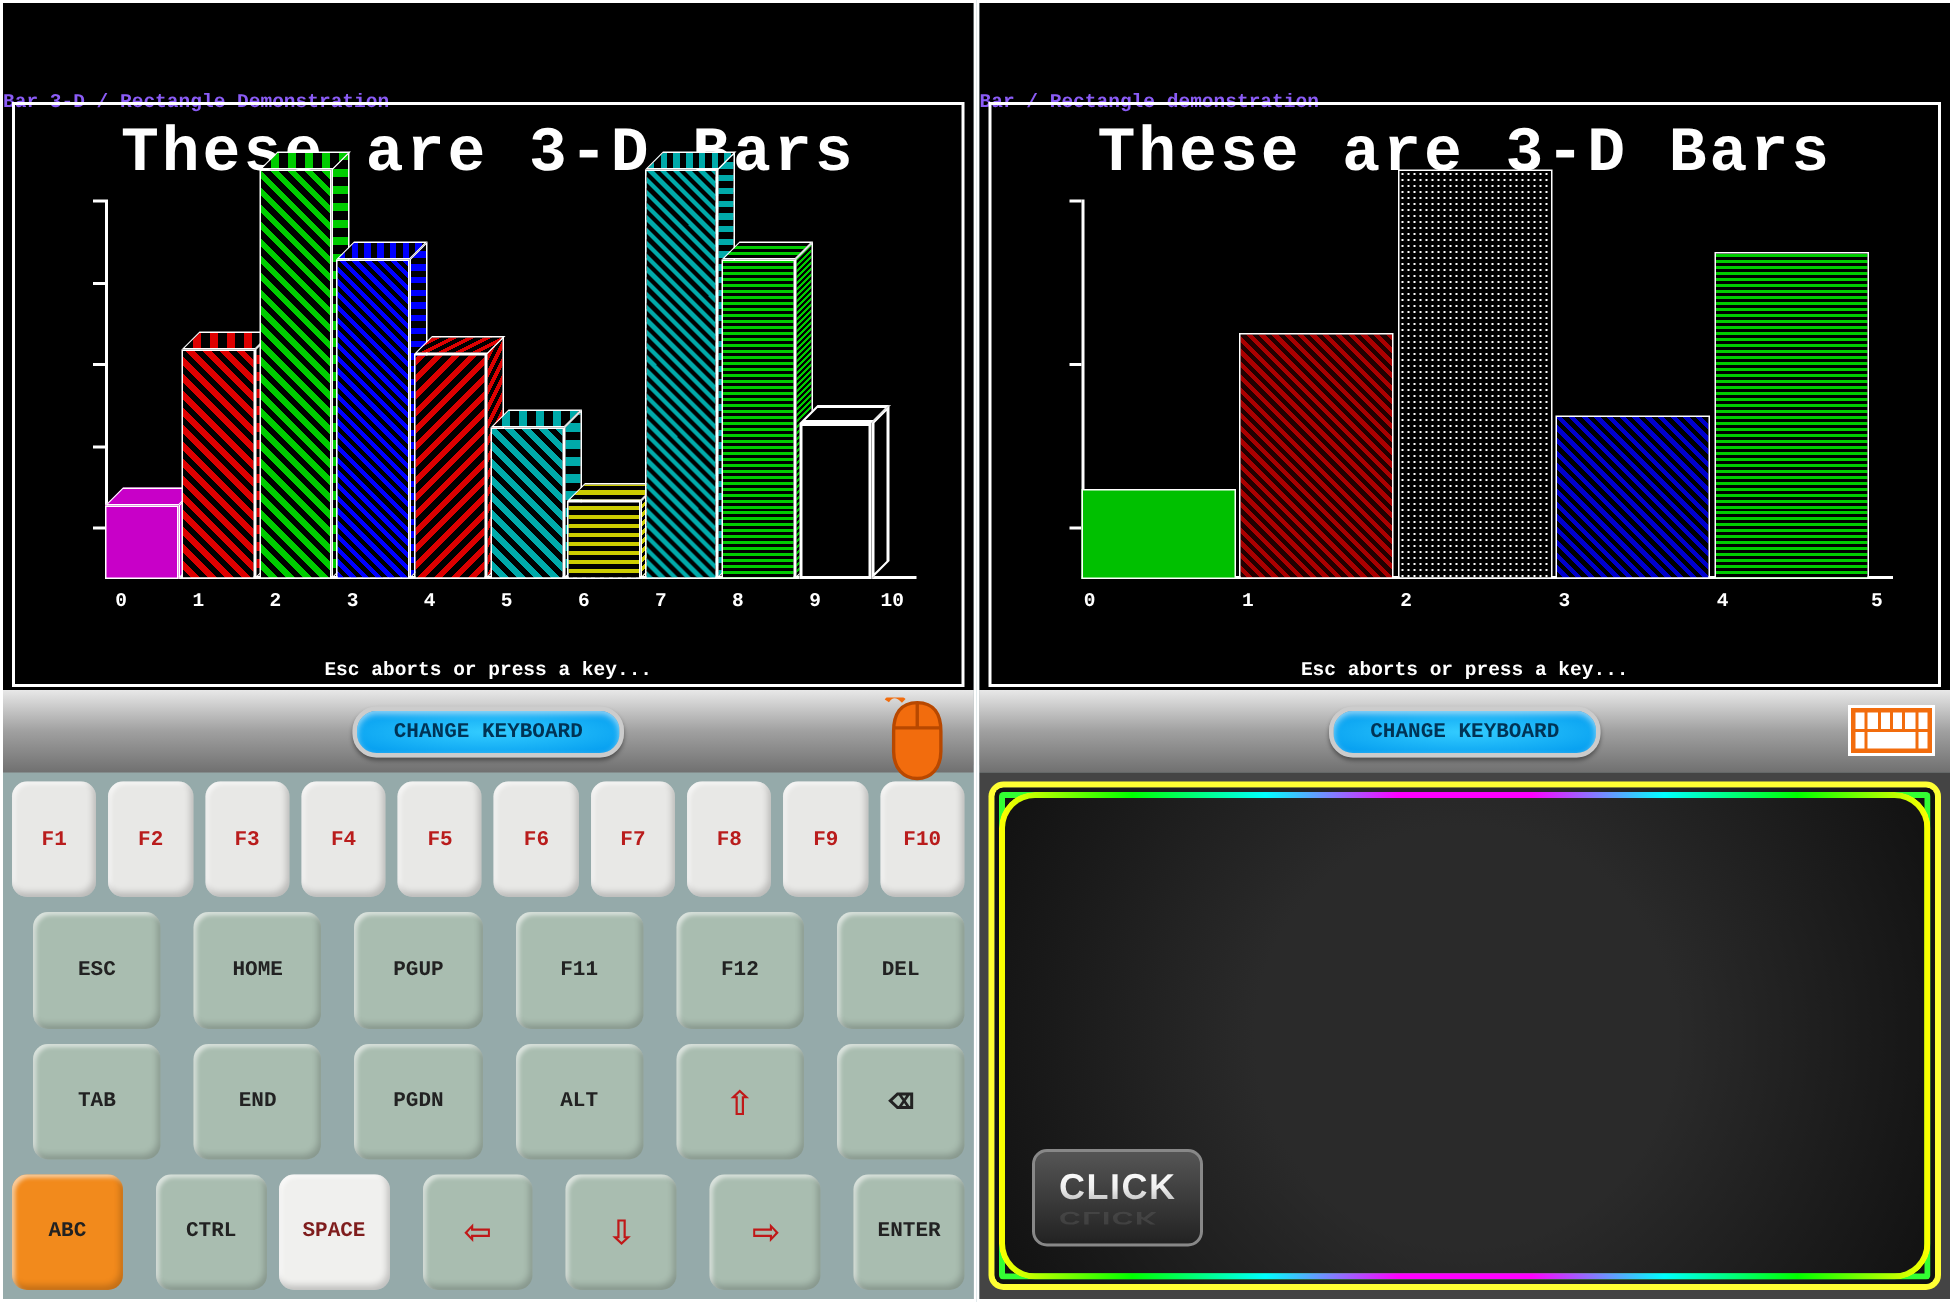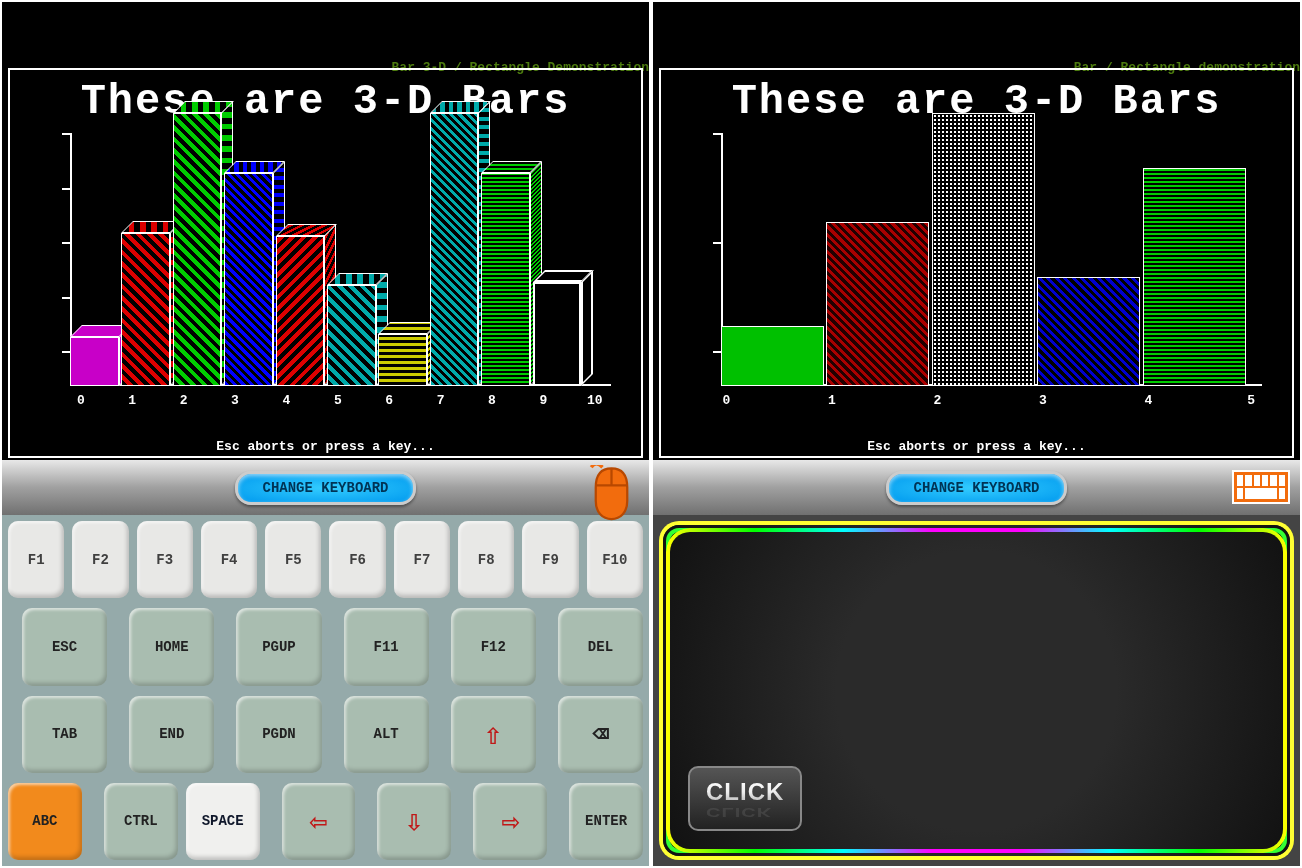--- a/index.html
+++ b/index.html
@@ -28,24 +28,24 @@
   .screen-inner {
     border: 2px solid #fff;
     margin-top: 60px;
     height: 390px;
     position: relative;
   }
   .subtitle {
     position: absolute;
     top: 58px;
     left: 0; right: 0;
-    text-align: right;
+    text-align: left;
     font-size: 13px;
     font-weight: bold;
-    color: #4d7c0f;
+    color: #8b5cf6;
     font-family: 'Courier New', monospace;
   }
   .big-title {
     position: absolute;
     top: 78px;
     left: 0; right: 0;
     text-align: center;
     font-size: 42px;
     font-weight: 900;
     color: #fff;
@@ -193,38 +193,38 @@
     flex: 1;
     border-radius: 10px;
     display: flex;
     align-items: center;
     justify-content: center;
     font-family: 'Courier New', monospace;
     font-weight: bold;
     font-size: 14px;
     box-shadow: inset -2px -3px 4px rgba(0,0,0,0.2), inset 2px 2px 3px rgba(255,255,255,0.6);
   }
-  .key-light { background: #e8e8e6; color: #404040; }
+  .key-light { background: #e8e8e6; color: #b91c1c; }
   .key-sage { background: #a9bdb0; color: #222; margin-left: 14px; }
   .key-orange { background: #f28a1c; color: #222; }
-  .key-white { background: #f0f0ee; color: #0f172a; }
+  .key-white { background: #f0f0ee; color: #7f1d1d; }
   .arrow-glyph { font-size: 30px; color: #c01818; font-weight: 900; }
   .backspace-glyph { font-size: 28px; color: #222; font-weight: 900; }
 
   
   .trackpad-zone {
     height: calc(100% - 55px);
     padding: 10px;
     background: #444;
     position: relative;
   }
   .trackpad {
     width: 100%;
     height: 100%;
-    border-radius: 16px;
+    border-radius: 6px;
     background: radial-gradient(circle at 50% 50%, #2a2a2a 40%, #111 100%);
     box-shadow: 0 0 0 4px #ff3, 0 0 0 4px #3f3 inset;
     border: 3px solid transparent;
     position: relative;
   }
   .trackpad::before {
     content: '';
     position: absolute;
     inset: 0;
     border-radius: 24px;

